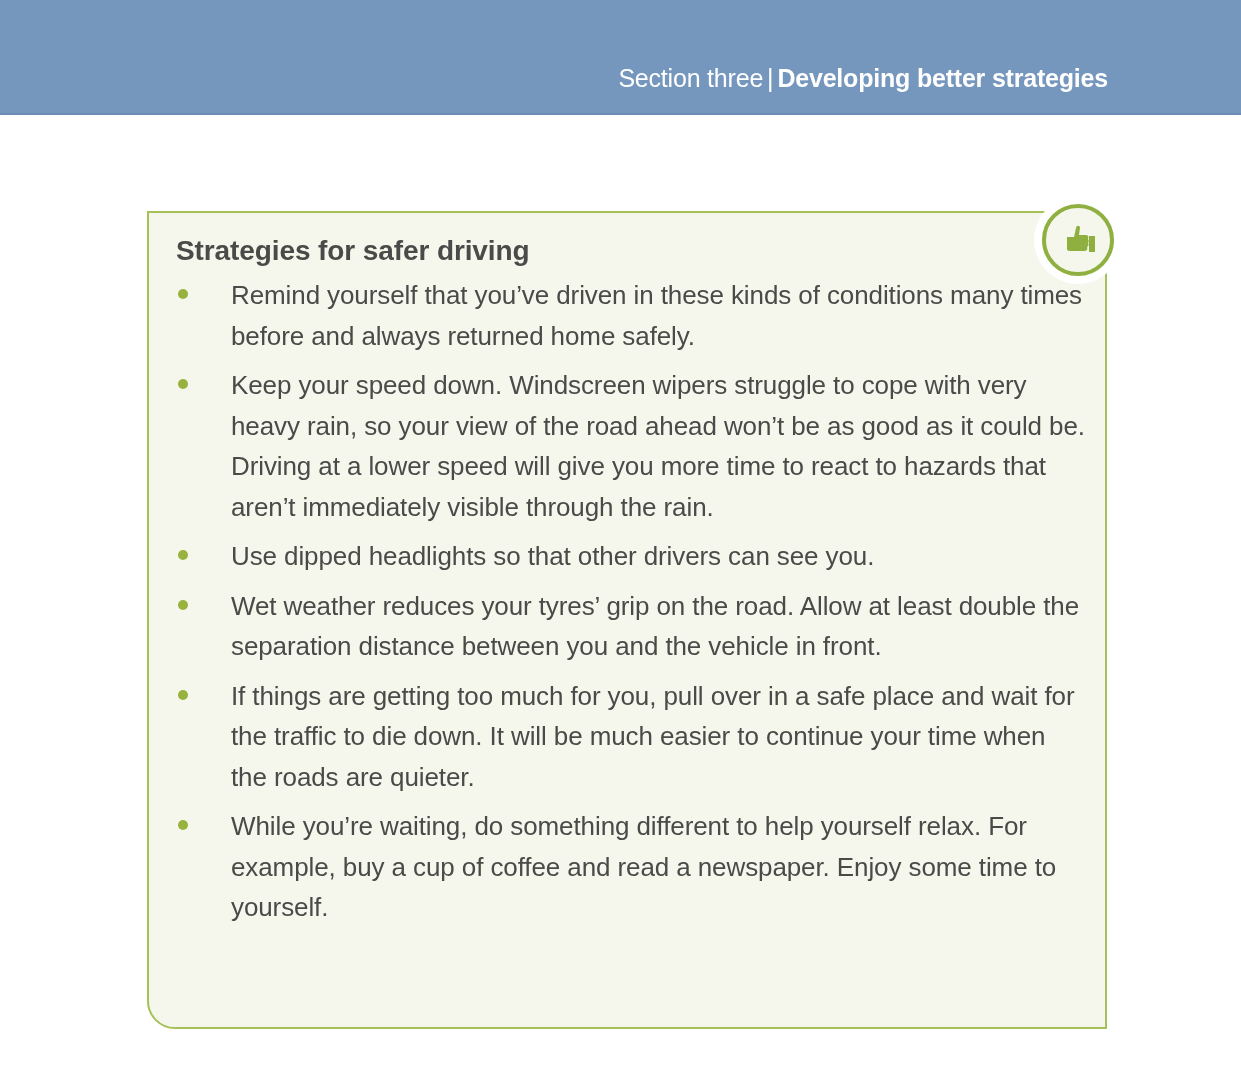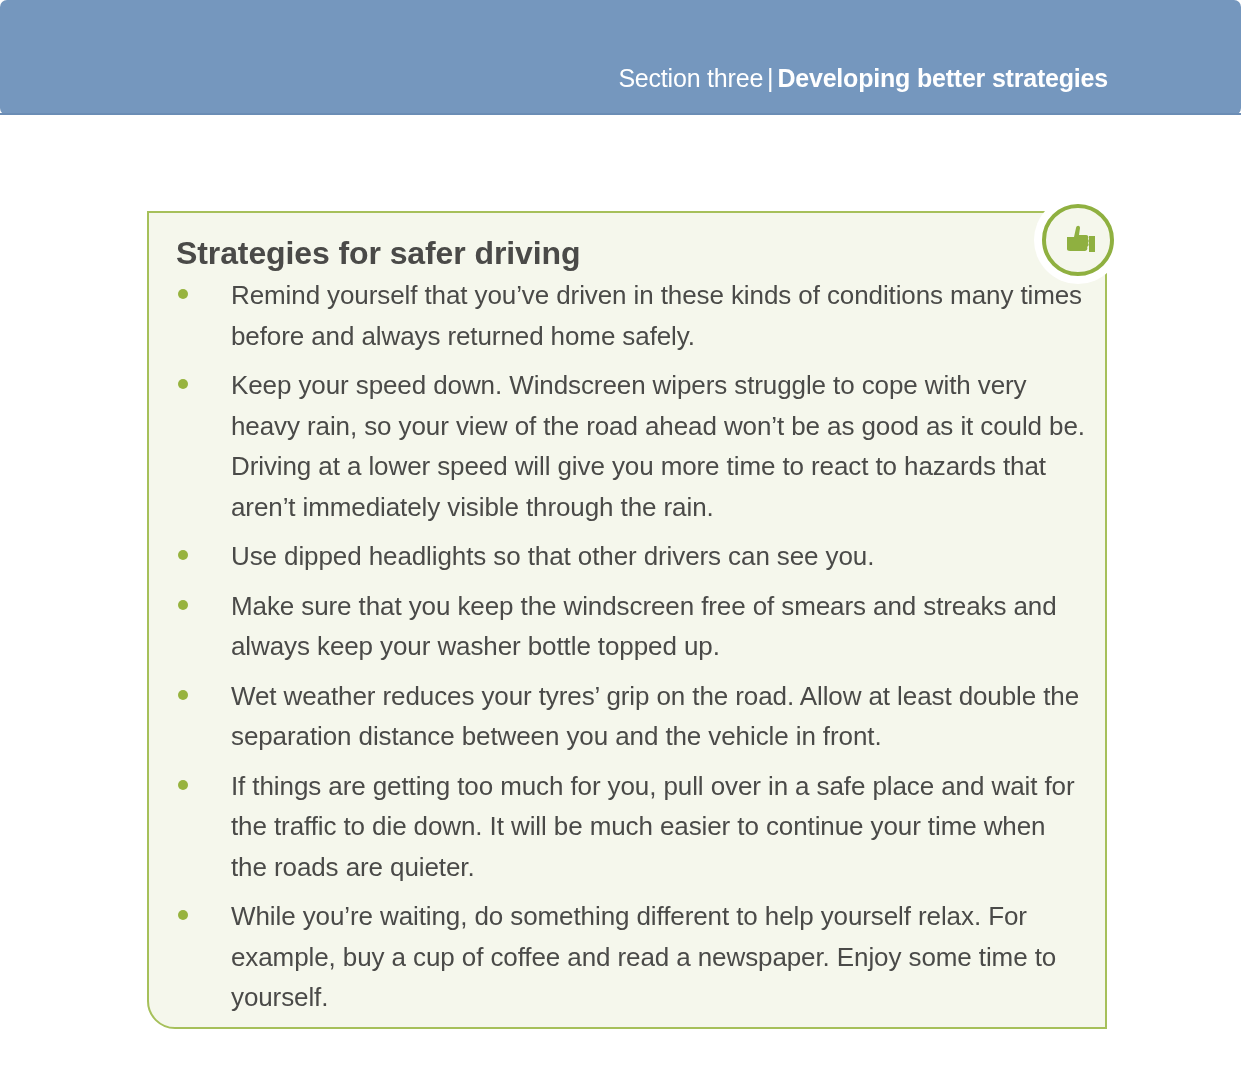--- a/index.html
+++ b/index.html
@@ -3,40 +3,39 @@
   <meta charset="utf-8">
   <style>
     html, body { margin: 0; padding: 0; }
     body {
       width: 1241px; height: 1067px; background: #ffffff; position: relative; overflow: hidden;
       font-family: "Liberation Sans", sans-serif; color: #4a4a48;
     }
     .header-band {
       position: absolute; left: 0; top: 0; width: 1241px; height: 115px;
       background: #7597be;
-      border-radius: 7px;
     }
     .header-band::after {
       content: ""; position: absolute; left: 0; bottom: 0; width: 100%; height: 2px; background: #6b8db5;
     }
     .section-title {
       position: absolute; right: 133px; top: 64px; font-size: 25px; color: #ffffff; white-space: nowrap;
       letter-spacing: -0.2px;
     }
     .section-title .light { font-weight: normal; }
     .section-title .sep { margin: 0 4px; font-weight: normal; }
     .section-title .bold { font-weight: bold; }
 
     .tip-box {
       position: absolute; left: 147px; top: 211px; width: 960px; height: 818px;
       background: #f5f7ec; border: 2px solid #a6c05a; border-bottom-left-radius: 28px;
       box-sizing: border-box;
     }
     .box-title {
-      position: absolute; left: 27px; top: 22px; font-size: 32px; font-weight: bold; color: #4a4a48;
+      position: absolute; left: 27px; top: 22px; font-size: 28px; font-weight: bold; color: #4a4a48;
       letter-spacing: -0.1px;
     }
     .tip-list { position: absolute; left: 0; top: 62px; width: 100%; margin: 0; padding: 0; list-style: none; }
     .tip-item { position: relative; padding-left: 82px; padding-right: 20px; margin-bottom: 9px; }
     .tip-bullet {
       position: absolute; left: 29px; top: 14px; width: 10px; height: 10px; border-radius: 50%; background: #97b33e;
     }
     .tip-text { font-size: 26px; line-height: 40.5px; color: #4a4a48; letter-spacing: -0.1px; }
 
     .icon-halo {
@@ -67,24 +66,20 @@
     <li class="tip-item">
       <span class="tip-bullet"></span>
       <div class="tip-text">Keep your speed down. Windscreen wipers struggle to cope with very heavy rain, so your view of the road ahead won’t be as good as it could be. Driving at a lower speed will give you more time to react to hazards that aren’t immediately visible through the rain.</div>
     </li>
     <li class="tip-item">
       <span class="tip-bullet"></span>
       <div class="tip-text">Use dipped headlights so that other drivers can see you.</div>
     </li>
     <li class="tip-item">
       <span class="tip-bullet"></span>
-      <div class="tip-text">Make sure that you keep the windscreen free of smears and streaks and always keep your washer bottle topped up.</div>
-    </li>
-    <li class="tip-item">
-      <span class="tip-bullet"></span>
       <div class="tip-text">Wet weather reduces your tyres’ grip on the road. Allow at least double the separation distance between you and the vehicle in front.</div>
     </li>
     <li class="tip-item">
       <span class="tip-bullet"></span>
       <div class="tip-text">If things are getting too much for you, pull over in a safe place and wait for the traffic to die down. It will be much easier to continue your time when the roads are quieter.</div>
     </li>
     <li class="tip-item">
       <span class="tip-bullet"></span>
       <div class="tip-text">While you’re waiting, do something different to help yourself relax. For example, buy a cup of coffee and read a newspaper. Enjoy some time to yourself.</div>
     </li>

